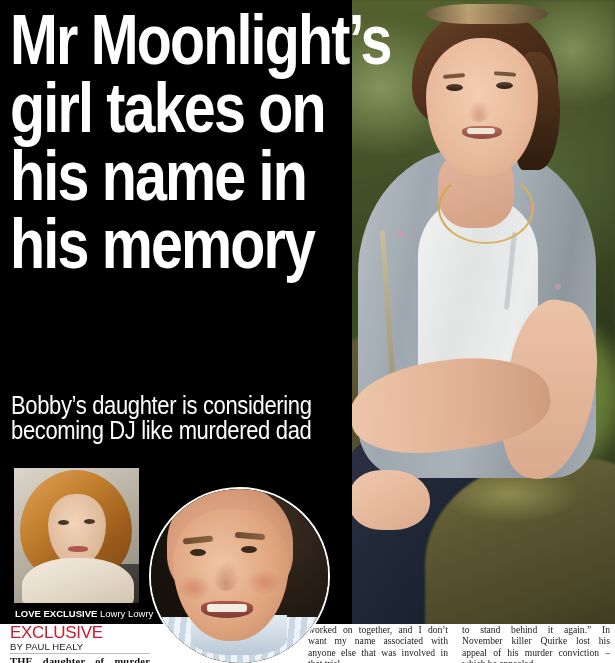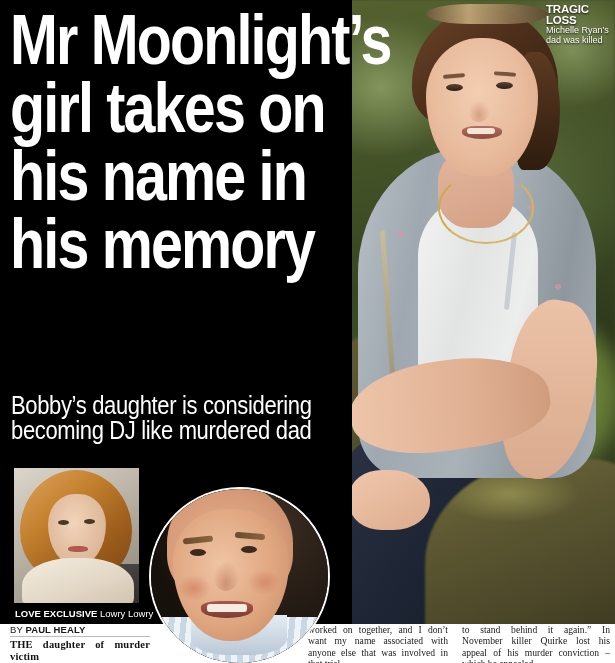--- a/index.html
+++ b/index.html
@@ -279,21 +279,21 @@
   .col.c3{left:462px;width:148px;}
 
   .exclusive{
     color:#d0182b;font-size:17px;line-height:16px;font-weight:normal;
     letter-spacing:-.3px;margin:1px 0 0 0;
   }
   .byline{
     font-size:9.5px;line-height:11px;color:#1a1a1a;margin-top:0;
     letter-spacing:.1px;
   }
-  .byline b{font-weight:bold;}
+  .byline b{font-weight:normal;}
   .rule{
     width:140px;height:1px;background:#bbb;margin:1px 0 2px 0;
   }
   .lede{
     font-family:"Liberation Serif",serif;font-size:10.5px;line-height:11.5px;
     color:#111;font-weight:bold;text-align:justify;letter-spacing:.2px;
   }
   .bodytext{
     font-family:"Liberation Serif",serif;font-size:9.6px;line-height:11.4px;
     color:#1a1a1a;text-align:justify;margin:0;
@@ -344,24 +344,20 @@
     <span>girl takes on</span>
     <span>his name in</span>
     <span>his memory</span>
   </div>
 
   <div class="subhead">
     <span>Bobby’s daughter is considering</span>
     <span>becoming DJ like murdered dad</span>
   </div>
 
-  <div class="tragic">
-    <span class="kick">TRAGIC LOSS</span>
-    <span class="dek">Michelle Ryan’s dad was killed</span>
-  </div>
 
   <div class="inset-mary">
     <div class="mary-bg"></div>
     <div class="mary-coat"></div>
     <div class="mary-hair"></div>
     <div class="mary-face"></div>
     <div class="mary-eye l"></div>
     <div class="mary-eye r"></div>
     <div class="mary-mouth"></div>
     <div class="mary-scarf"></div>
@@ -386,20 +382,21 @@
     <div class="cp-eye r"></div>
     <div class="cp-nose"></div>
     <div class="cp-mouth">
       <div class="cp-teeth"></div>
     </div>
   </div>
 
   <div class="article">
 
     <div class="col c1">
+      <div class="exclusive">EXCLUSIVE</div>
       <div class="byline">
         <span>BY</span>
         <b>PAUL HEALY</b>
       </div>
       <div class="rule"></div>
       <div class="lede">THE daughter of murder victim</div>
     </div>
 
     <div class="col c2">
       <div class="bodytext">worked on together, and I don’t want my name associated with anyone else that was involved in that trial.</div>

